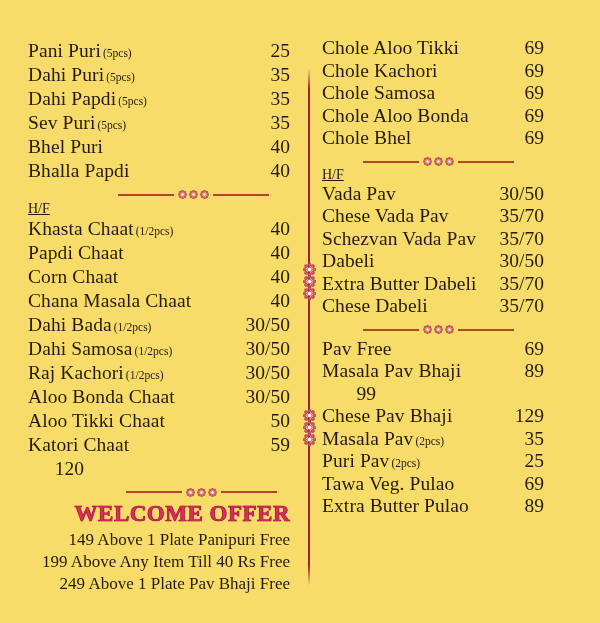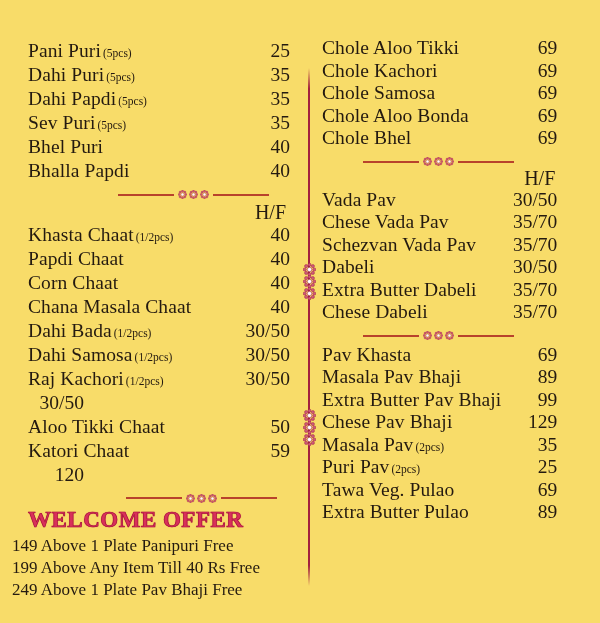--- a/index.html
+++ b/index.html
@@ -127,30 +127,31 @@
     align-items: center;
     padding: 0 3px;
   }
   .hdiv-left { width: 206px; margin-left: 62px; }
   .hdiv-right { width: 212px; margin-left: 10px; }
   .hdiv-offer { width: 202px; margin-left: 72px; }
   .hdiv-bhaji { width: 212px; margin-left: 10px; }
 
   
   .hf {
-    font-size: 20px;
+    font-size: 14px;
     font-weight: 400;
-    text-align: right;
+    text-align: left;
     line-height: 1;
+    text-decoration: underline;
   }
   .hf-left { padding-right: 4px; margin-top: -2px; margin-bottom: 3px; }
   .hf-right { padding-right: 2px; margin-top: -3px; margin-bottom: 2px; }
 
   
-  .offer { margin-top: 2px; text-align: left; }
+  .offer { margin-top: 2px; text-align: right; }
   .offer-title {
     font-size: 23px;
     font-weight: bold;
     letter-spacing: 0.5px;
     color: #d8305a;
     -webkit-text-stroke: 0.7px #a8143c;
     text-shadow: 0 0 1px #c02050;
     margin-bottom: 3px;
     line-height: 1.1;
   }
@@ -267,20 +268,21 @@
       </div>
       <div class="row">
         <span class="name"><span>Dahi Samosa</span><span class="qty">(1/2pcs)</span></span>
         <span class="price">30/50</span>
       </div>
       <div class="row">
         <span class="name"><span>Raj Kachori</span><span class="qty">(1/2pcs)</span></span>
         <span class="price">30/50</span>
       </div>
       <div class="row">
+        <span class="name"><span>Aloo Bonda Chaat</span><span class="qty"></span></span>
         <span class="price">30/50</span>
       </div>
       <div class="row">
         <span class="name"><span>Aloo Tikki Chaat</span><span class="qty"></span></span>
         <span class="price">50</span>
       </div>
       <div class="row">
         <span class="name"><span>Katori Chaat</span><span class="qty"></span></span>
         <span class="price">59</span>
       </div>
@@ -570,29 +572,28 @@
               <circle cx="4.8" cy="4.8" r="2.4"></circle>
             </g>
             <circle cx="10" cy="10" r="3.4" fill="#fff" stroke="#a3213f" stroke-width="0.9"></circle>
           </svg>
       </span>
       <span class="line"></span>
     </div>
 
     <div class="section sec-bhaji">
       <div class="row">
-        <span class="name"><span>Pav Khasta</span><span class="qty"></span></span>
+        <span class="name"><span>Pav Free</span><span class="qty"></span></span>
         <span class="price">69</span>
       </div>
       <div class="row">
         <span class="name"><span>Masala Pav Bhaji</span><span class="qty"></span></span>
         <span class="price">89</span>
       </div>
       <div class="row">
-        <span class="name"><span>Extra Butter Pav Bhaji</span><span class="qty"></span></span>
         <span class="price">99</span>
       </div>
       <div class="row">
         <span class="name"><span>Chese Pav Bhaji</span><span class="qty"></span></span>
         <span class="price">129</span>
       </div>
       <div class="row">
         <span class="name"><span>Masala Pav</span><span class="qty">(2pcs)</span></span>
         <span class="price">35</span>
       </div>

